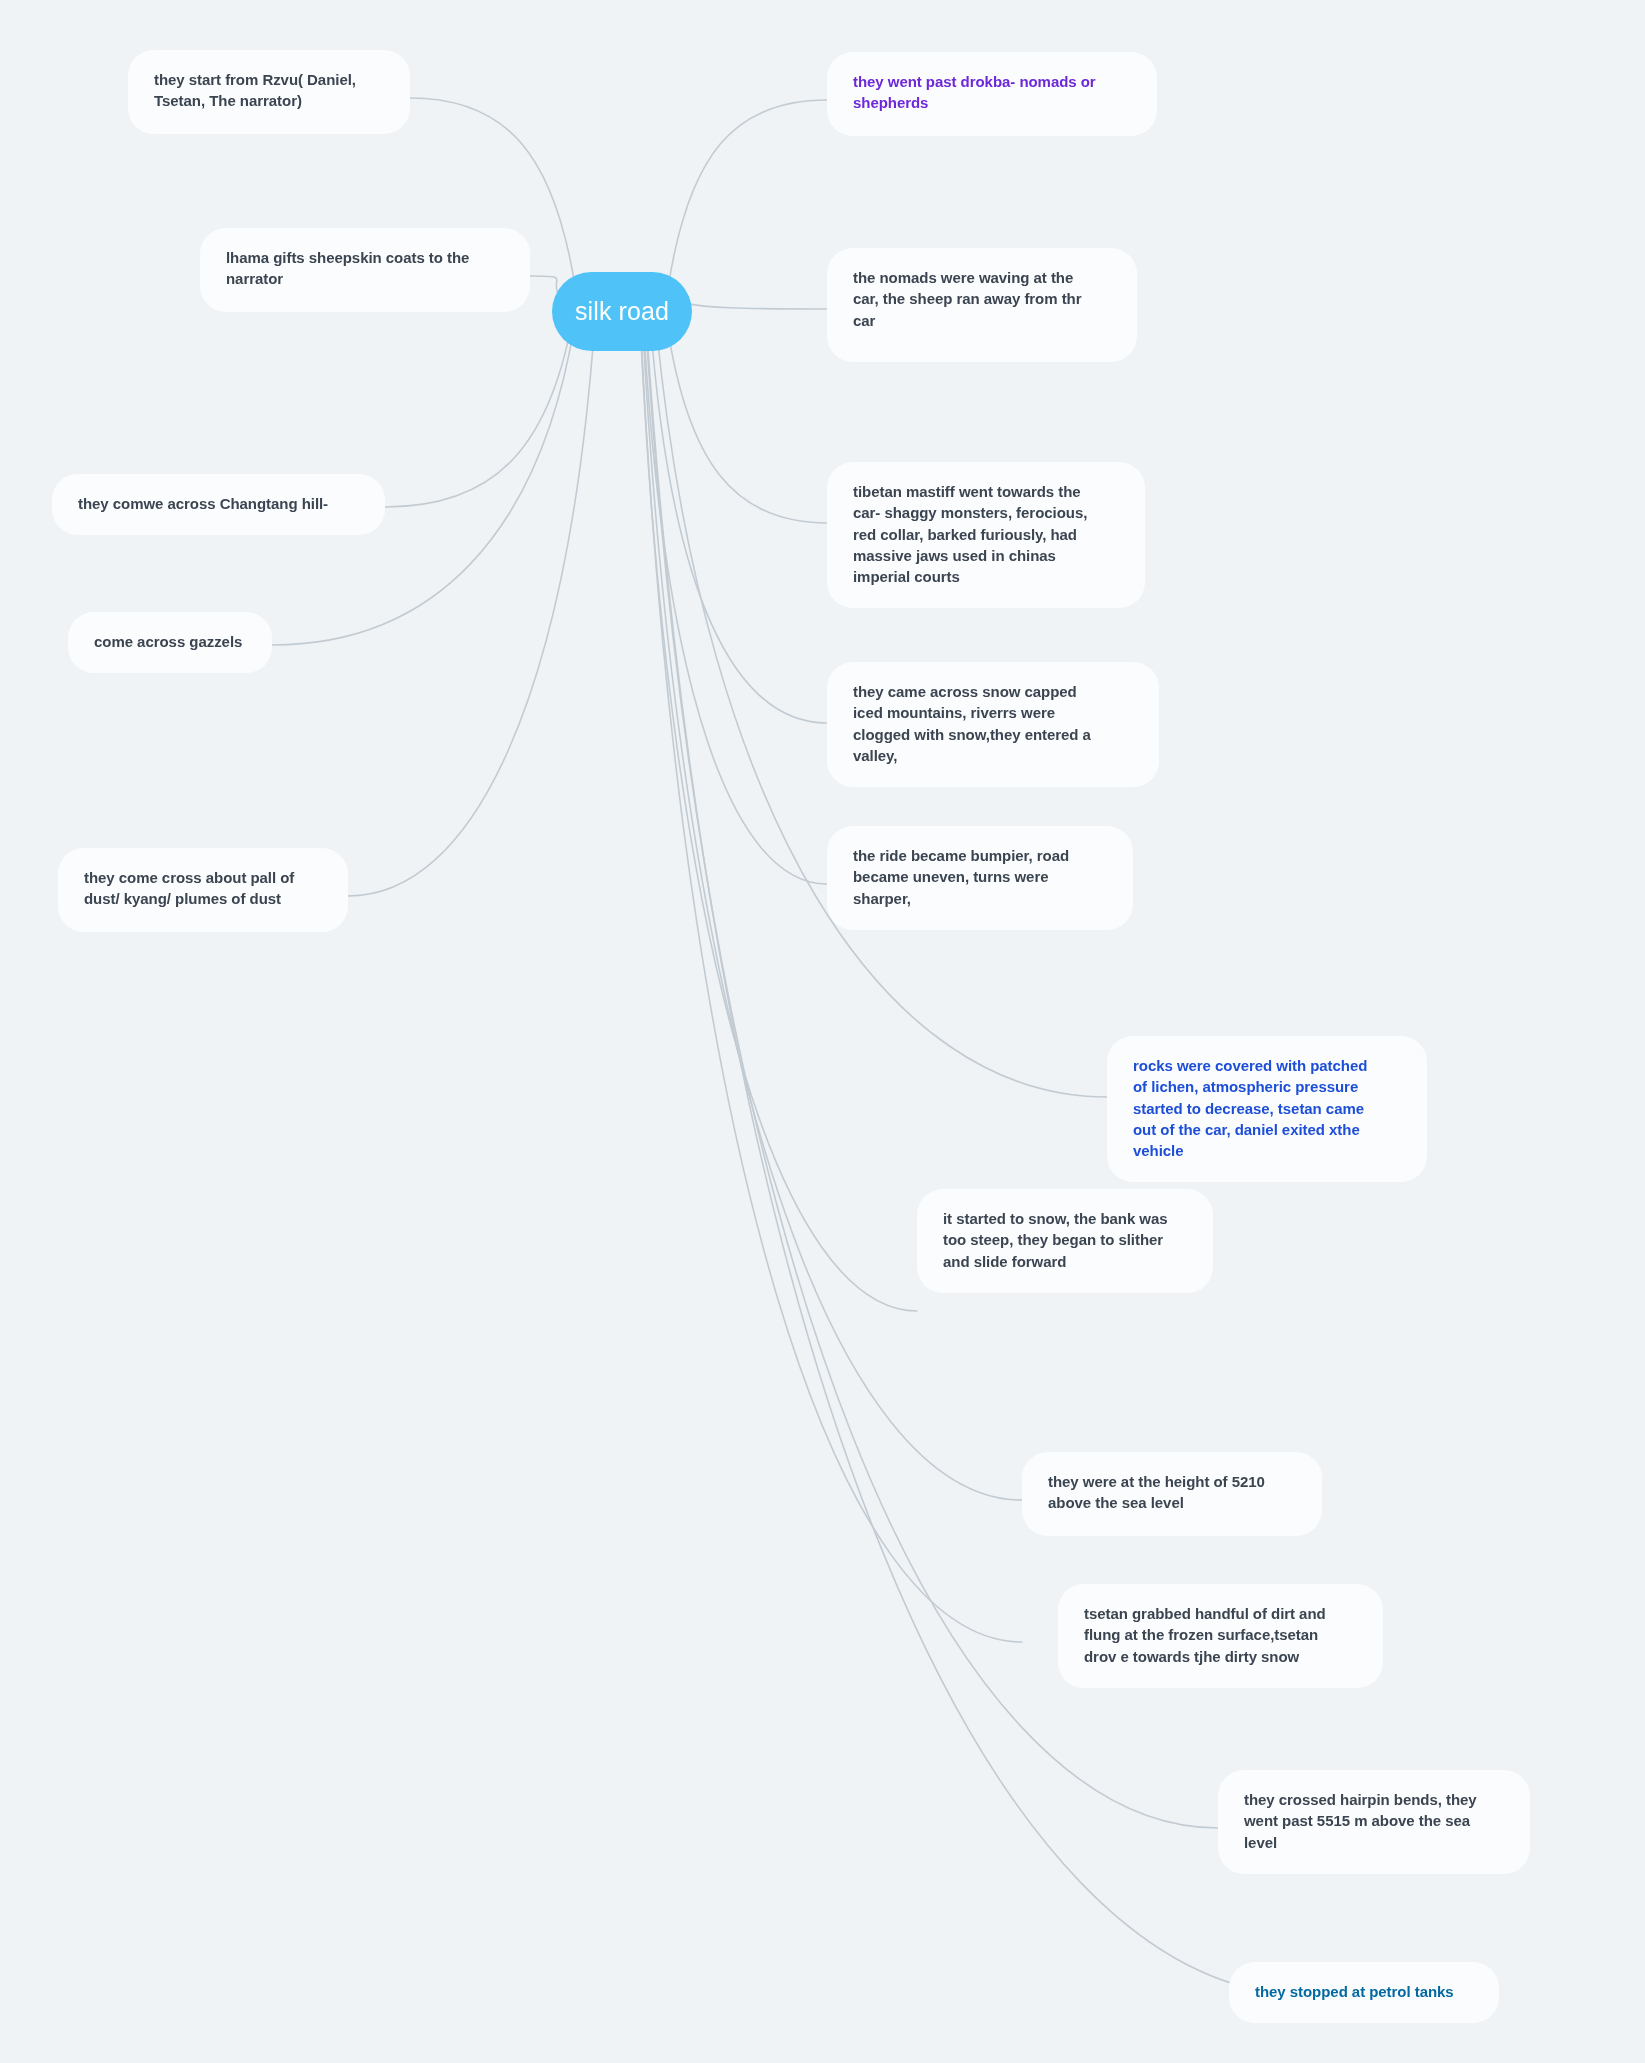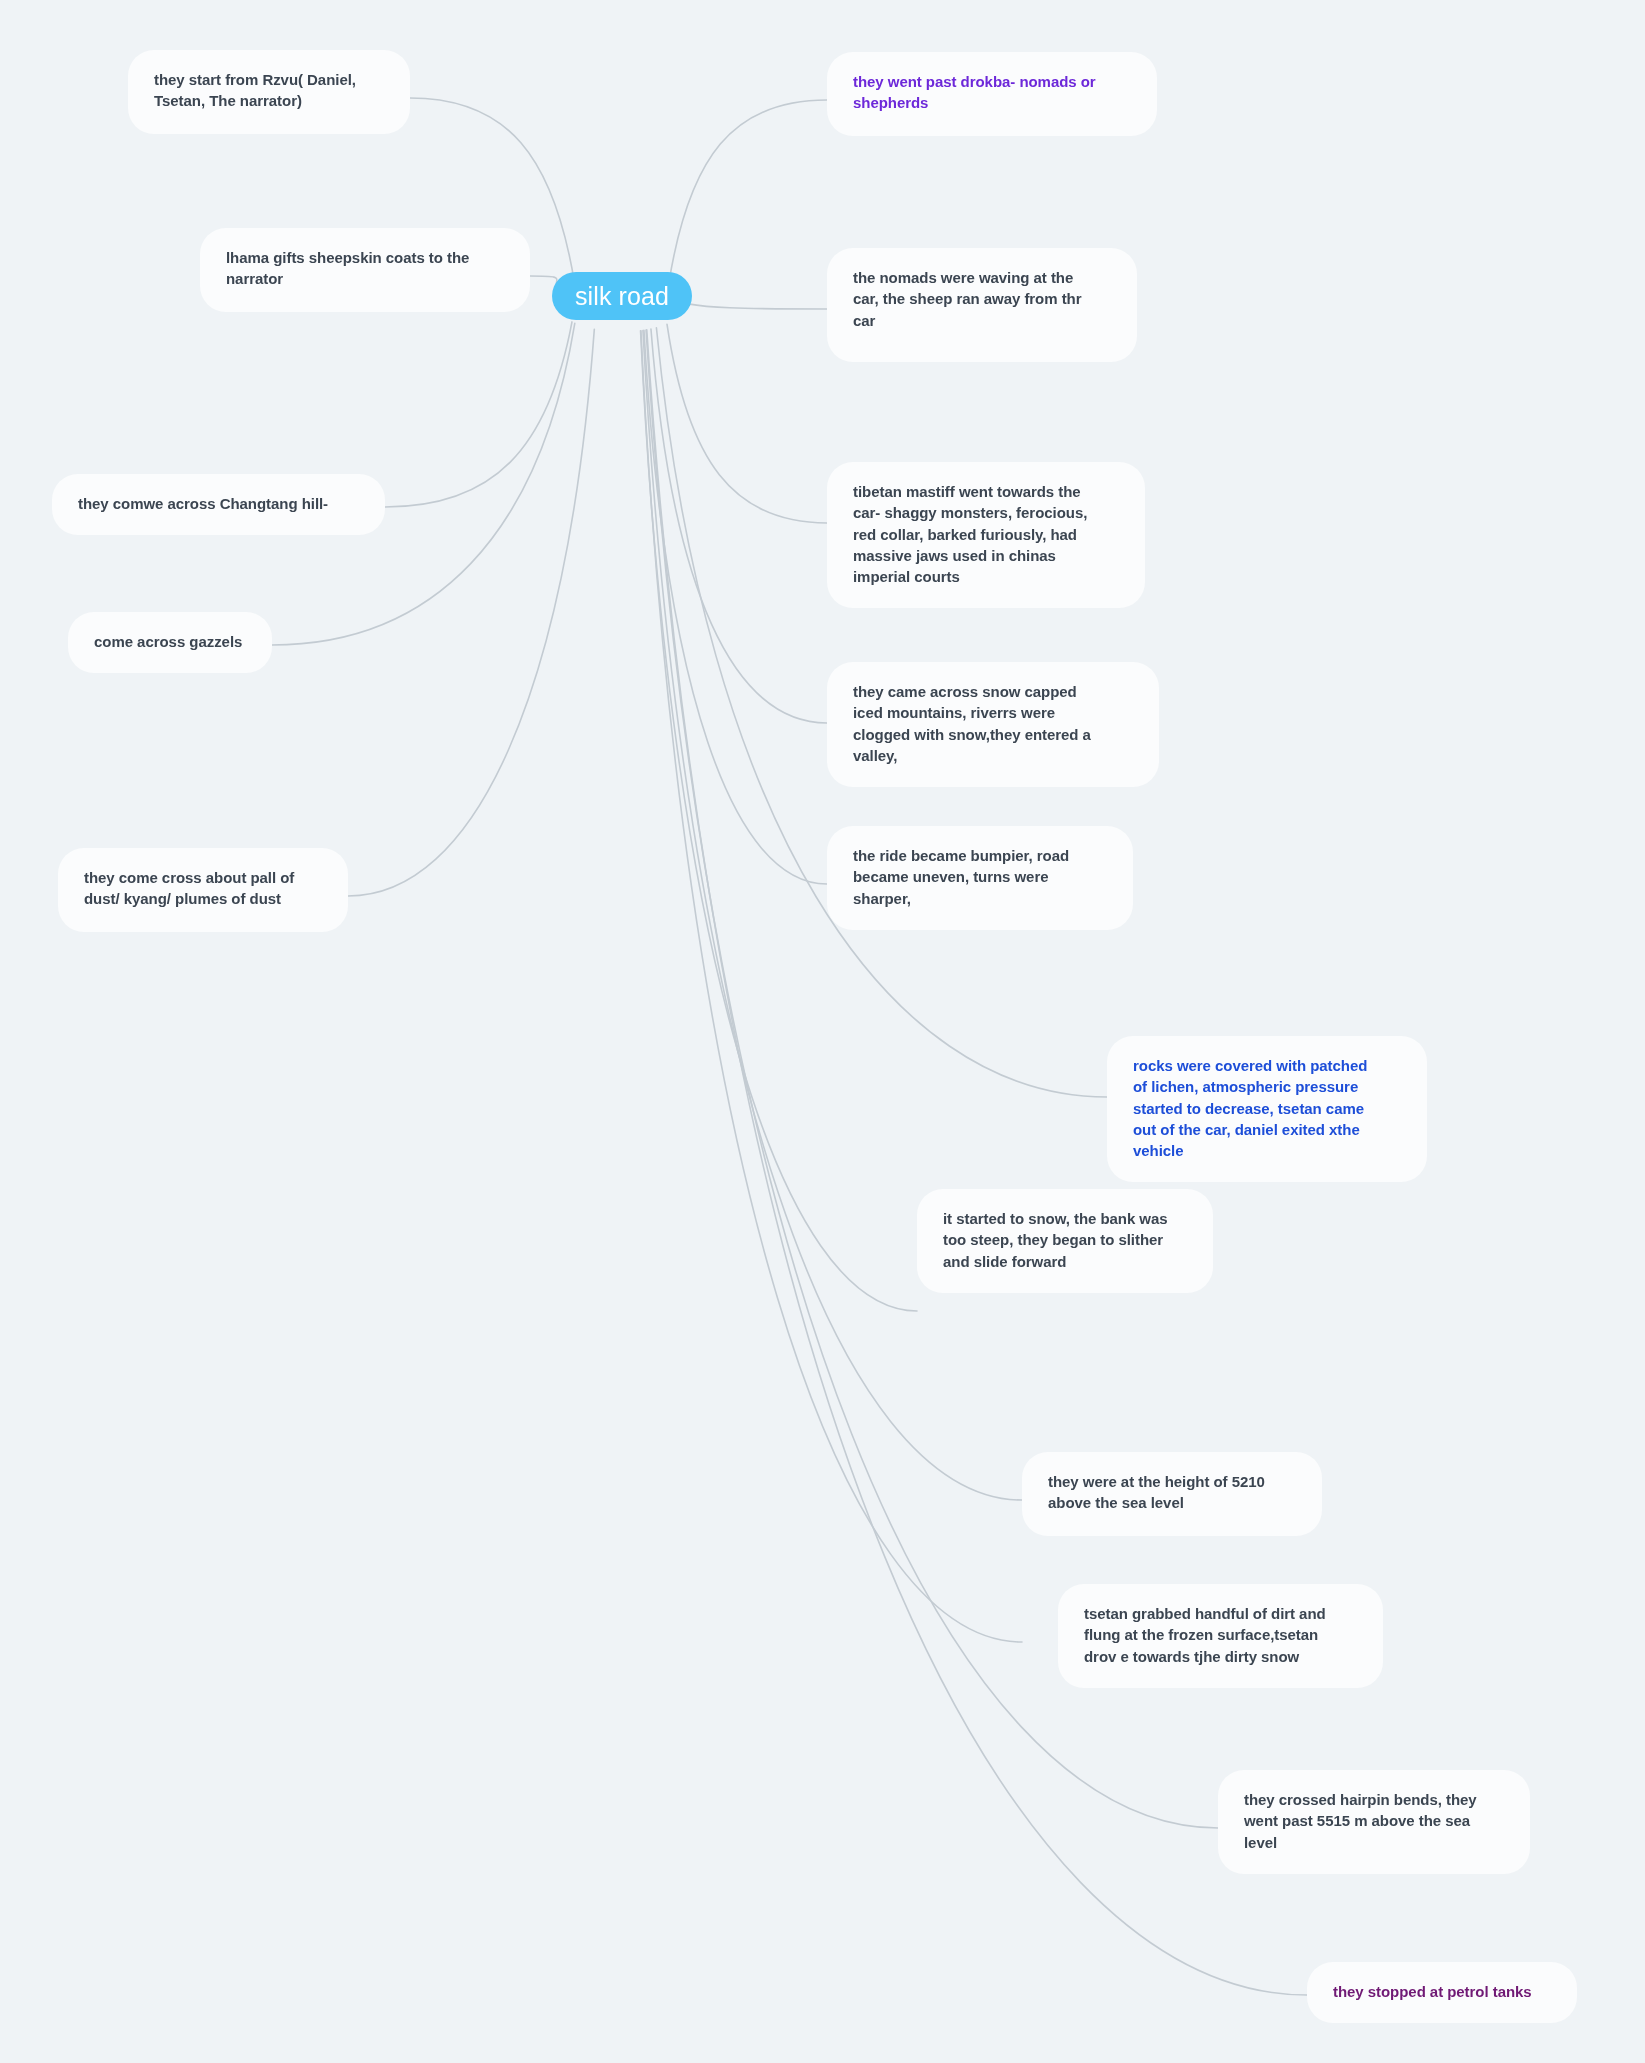--- a/index.html
+++ b/index.html
@@ -74,21 +74,21 @@
       <path d="M 643.9605242456604 330.3475885450947 C 664.4605242456604 690.5675885450946, 732.7 884, 827 884" fill="none" stroke="#c3cbd2" stroke-width="1.6" stroke-linecap="round"></path>
       <path d="M 594.3165345419117 329.32562240006337 C 566.9165345419117 696.9856224000634, 474.04 896, 348 896" fill="none" stroke="#c3cbd2" stroke-width="1.6" stroke-linecap="round"></path>
       <path d="M 656.4042225362614 327.748254549202 C 704.9042225362614 820.028254549202, 883.9 1097, 1107 1097" fill="none" stroke="#c3cbd2" stroke-width="1.6" stroke-linecap="round"></path>
       <path d="M 640.5379059552482 330.832566352533 C 670.0379059552482 955.792566352533, 781.3 1311, 917 1311" fill="none" stroke="#c3cbd2" stroke-width="1.6" stroke-linecap="round"></path>
       <path d="M 642.9180923684606 330.50491440857473 C 682.9180923684606 1072.6449144085748, 838 1500, 1022 1500" fill="none" stroke="#c3cbd2" stroke-width="1.6" stroke-linecap="round"></path>
       <path d="M 640.8912888783515 330.7866529710328 C 680.8912888783515 1160.9666529710328, 838 1642, 1022 1642" fill="none" stroke="#c3cbd2" stroke-width="1.6" stroke-linecap="round"></path>
       <path d="M 646.0245170932292 330.01048069066655 C 705.6245170932292 1275.5104806906666, 943.8399999999999 1828, 1218 1828" fill="none" stroke="#c3cbd2" stroke-width="1.6" stroke-linecap="round"></path>
       <path d="M 646.7671600467337 329.8806681967072 C 715.2671600467337 1378.920668196707, 991.9 1995, 1307 1995" fill="none" stroke="#c3cbd2" stroke-width="1.6" stroke-linecap="round"></path>
     </svg>
 
-  <div class="root-node" style="left: 552px; top: 272px; width: 140px; height: 48px; background: rgb(79, 195, 247); color: rgb(255, 255, 255);">
+  <div class="root-node" style="left: 552px; top: 272px; width: 140px; height: 79px; background: rgb(79, 195, 247); color: rgb(255, 255, 255);">
     <span>silk road</span>
   </div>
 <div class="node" style="left: 128px; top: 50px; width: 282px; min-height: 84px; background: rgb(251, 252, 253); color: rgb(59, 69, 81);"><span>they start from Rzvu( Daniel,
 Tsetan, The narrator)</span></div>
     <div class="node" style="left: 827px; top: 52px; width: 330px; min-height: 84px; background: rgb(251, 252, 253); color: #6d28d9;"><span>they went past drokba- nomads or
 shepherds</span></div>
     <div class="node" style="left: 200px; top: 228px; width: 330px; min-height: 84px; background: rgb(251, 252, 253); color: rgb(59, 69, 81);"><span>lhama gifts sheepskin coats to the
 narrator</span></div>
     <div class="node" style="left: 52px; top: 474px; width: 333px; min-height: 54px; background: rgb(251, 252, 253); color: rgb(59, 69, 81);"><span>they comwe across Changtang hill-</span></div>
     <div class="node" style="left: 827px; top: 248px; width: 310px; min-height: 114px; background: rgb(251, 252, 253); color: rgb(59, 69, 81);"><span>the nomads were waving at the
@@ -118,14 +118,14 @@
 too steep, they began to slither
 and slide forward</span></div>
     <div class="node" style="left: 1022px; top: 1452px; width: 300px; min-height: 84px; background: rgb(251, 252, 253); color: rgb(59, 69, 81);"><span>they were at the height of 5210
 above the sea level</span></div>
     <div class="node" style="left: 1058px; top: 1584px; width: 325px; min-height: 104px; background: rgb(251, 252, 253); color: rgb(59, 69, 81);"><span>tsetan grabbed handful of dirt and
 flung at the frozen surface,tsetan
 drov e towards tjhe dirty snow</span></div>
     <div class="node" style="left: 1218px; top: 1770px; width: 312px; min-height: 104px; background: rgb(251, 252, 253); color: rgb(59, 69, 81);"><span>they crossed hairpin bends,  they
 went past 5515 m above the sea
 level</span></div>
-    <div class="node" style="left: 1307px; top: 1962px; width: 270px; min-height: 54px; background: rgb(251, 252, 253); color: #701a75;"><span>they stopped at petrol tanks</span></div>
+    <div class="node" style="left: 1229px; top: 1962px; width: 270px; min-height: 54px; background: rgb(251, 252, 253); color: #0369a1;"><span>they stopped at petrol tanks</span></div>
   </div>
 
 </body></html>

